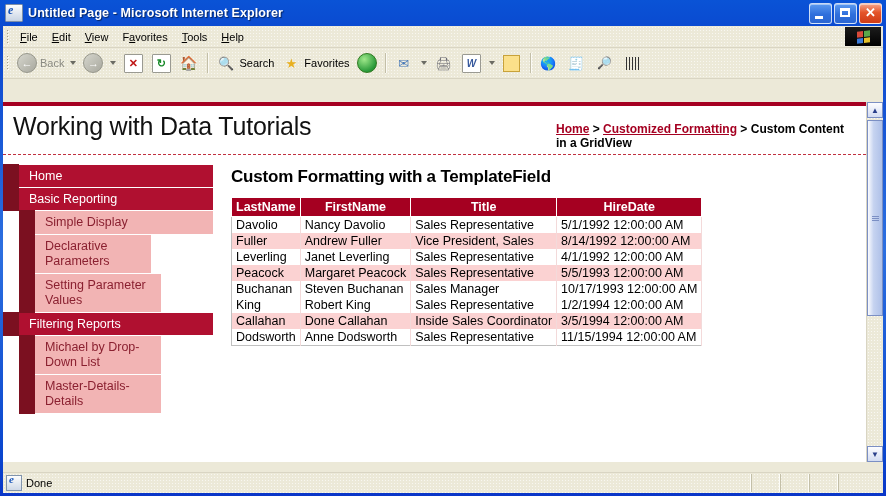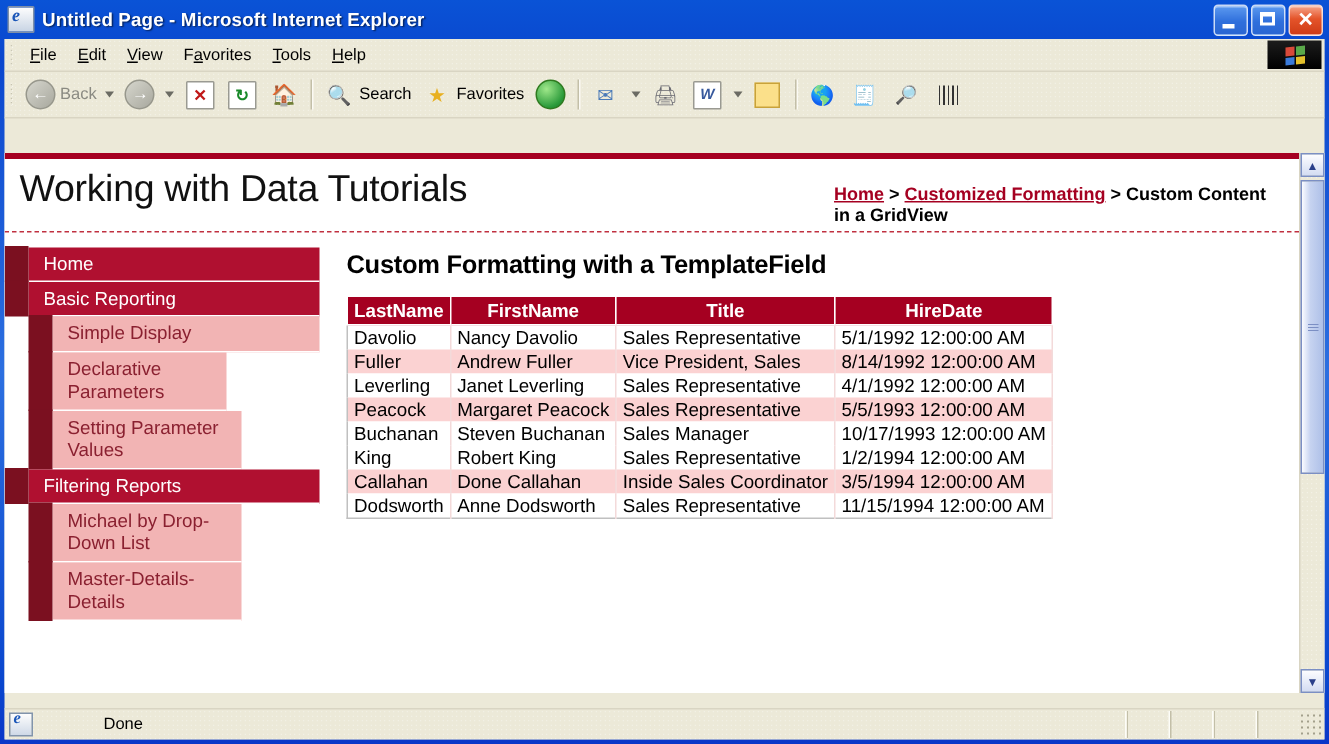--- a/index.html
+++ b/index.html
@@ -187,21 +187,21 @@
   }
   #sb-thumb i{display:block;width:7px;height:5px;
     background:repeating-linear-gradient(to bottom,#7b8fc4 0 1px,transparent 1px 2px);}
   
   #statusbar{
     position:absolute;left:0;bottom:0;width:880px;height:20px;
     display:flex;align-items:center;border-top:1px solid #d9d5c3;
   }
   .st-pane{
     height:18px;display:flex;align-items:center;
-    border-left:1px solid #fdfdf8;box-shadow:inset 1px 0 0 #c3bfa8;gap:43px;
+    border-left:1px solid #fdfdf8;box-shadow:inset 1px 0 0 #c3bfa8;
   }
   #st-left{flex:1;padding-left:3px;border-left:0;box-shadow:none;}
   #st-icon{
     width:14px;height:14px;margin-right:4px;flex:none;position:relative;
     background:linear-gradient(to bottom,#fdfdfd,#cfd9e7);border:1px solid #8194ac;
   }
   #st-icon:after{content:"e";position:absolute;left:2px;top:-3px;font-size:11px;font-family:"Liberation Serif",serif;font-style:italic;font-weight:bold;color:#1a56b8;}
   .st-blank{width:28px;}
   #st-zone{width:150px;padding-left:6px;}
   #zone-icon{

